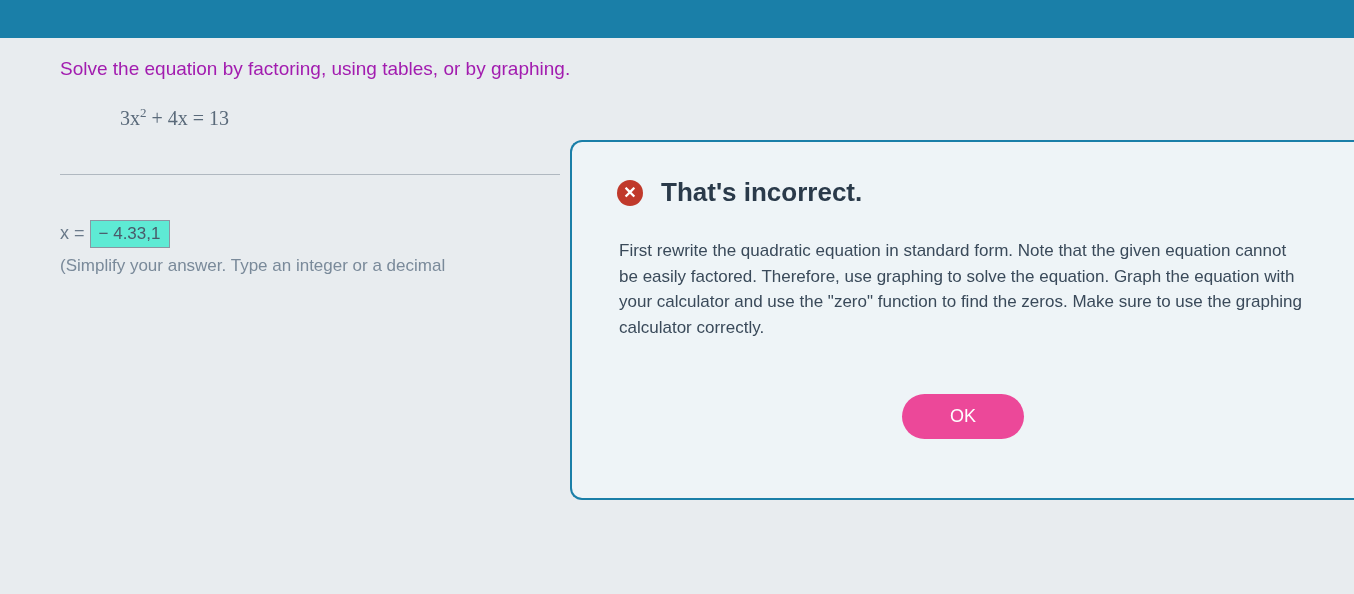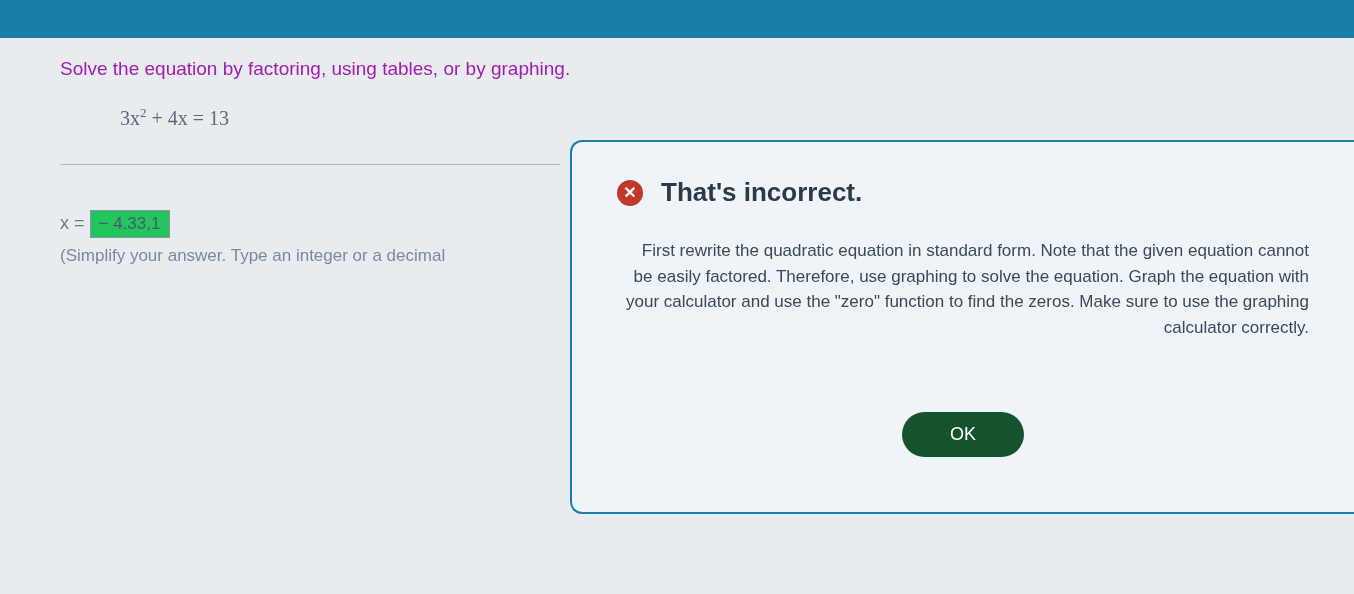--- a/index.html
+++ b/index.html
@@ -26,21 +26,21 @@
     }
     .question-prompt {
       color: #a21caf;
       font-size: 19px;
       margin-bottom: 25px;
     }
     .equation {
       color: #5a6a7a;
       font-size: 20px;
       margin-left: 60px;
-      margin-bottom: 34px;
+      margin-bottom: 44px;
       font-family: 'Times New Roman', serif;
     }
     .equation sup {
       font-size: 13px;
       vertical-align: super;
     }
     .divider {
       border: none;
       border-top: 1px solid #b0b8c0;
       margin-bottom: 45px;
@@ -50,21 +50,21 @@
       color: #6a7a8a;
       font-size: 18px;
     }
     .answer-label {
       display: inline-block;
       vertical-align: middle;
     }
     .answer-input {
       display: inline-block;
       border: 1px solid #8a96a2;
-      background: #22c55e;
+      background: #5eead4;
       padding: 3px 8px;
       min-width: 80px;
       vertical-align: middle;
       font-size: 17px;
       color: #4a5a6a;
       font-family: Arial, sans-serif;
     }
     .answer-hint {
       color: #7a8a9a;
       font-size: 17px;
@@ -104,27 +104,26 @@
     .feedback-title {
       font-size: 26px;
       color: #2a3a4a;
       font-weight: bold;
     }
     .feedback-body {
       color: #3a4a5a;
       font-size: 17px;
       line-height: 1.5;
       margin-left: 2px;
-      margin-bottom: 72px;
-      text-align: right;
+      margin-bottom: 54px;
     }
     .ok-button {
       display: block;
       margin: 0 auto;
-      background: #14532d;
+      background: #ec4899;
       color: #fff;
       border: none;
       border-radius: 24px;
       padding: 12px 48px;
       font-size: 18px;
       cursor: pointer;
     }
   </style>
 </head>
 <body>

